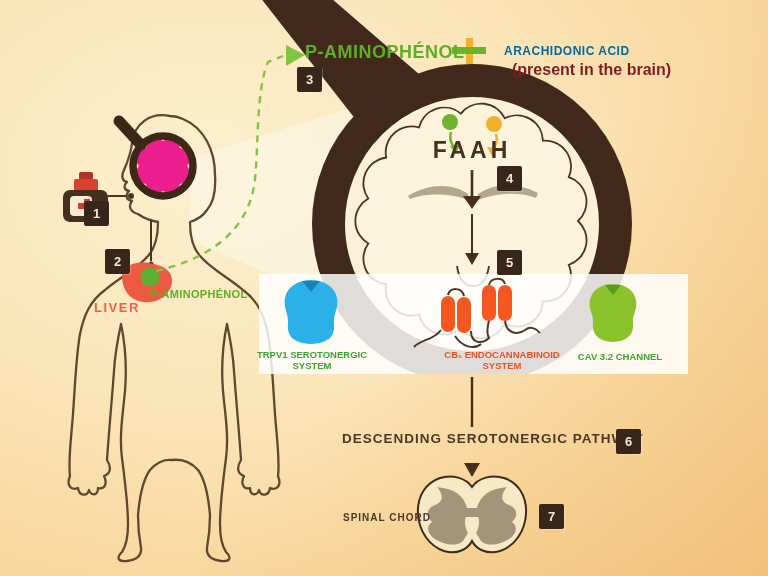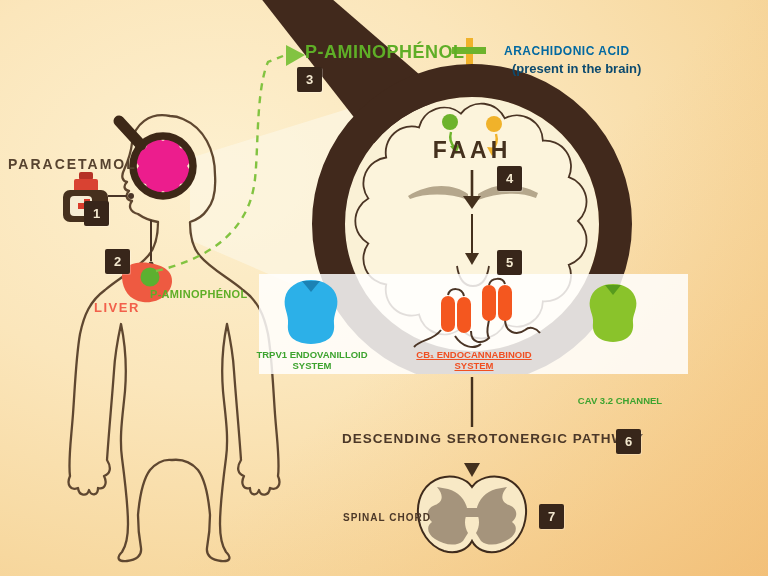--- a/index.html
+++ b/index.html
@@ -15,29 +15,29 @@
   .txt{position:absolute;white-space:nowrap;}
   .badge{
     position:absolute;width:25px;height:25px;background:#38261a;border-radius:2px;
     color:#f3e8cf;font-size:13px;font-weight:bold;display:flex;align-items:center;justify-content:center;
     box-shadow:1px 1px 0 rgba(255,255,255,0.25);
   }
   .center{transform:translateX(-50%);text-align:center;}
   .paracetamol{left:8px;top:156px;font-size:14px;letter-spacing:2px;color:#57432f;font-weight:600;}
   .top-pamino{left:305px;top:42px;font-size:18px;font-weight:bold;color:#5fae27;letter-spacing:.5px;}
   .arachidonic{left:504px;top:44px;font-size:12px;font-weight:bold;color:#0369a1;letter-spacing:.5px;}
-  .present{left:512px;top:61px;font-size:13px;font-weight:600;color:#0c4a6e;}
+  .present{left:512px;top:61px;font-size:16px;font-weight:600;color:#7f1d1d;}
   .faah{left:472px;top:137px;font-size:23px;color:#44301d;letter-spacing:4px;font-weight:600;text-align:right;}
   .am404{left:476px;top:204px;font-size:25px;color:#44301d;letter-spacing:2px;word-spacing:7px;font-weight:600;}
   .liver-pamino{left:150px;top:288px;font-size:11px;font-weight:bold;color:#5fae27;letter-spacing:.3px;}
   .liver-lbl{left:94px;top:300px;font-size:13px;color:#f2604b;letter-spacing:1.5px;font-weight:600;text-align:center;}
   .band-lbl{font-size:9.5px;font-weight:bold;line-height:1.15;}
   .trpv1-lbl{left:312px;top:350px;color:#3da32f;}
-  .cb1-lbl{left:474px;top:350px;color:#f04f22;text-decoration:underline;}
-  .cav-lbl{left:620px;top:352px;color:#3da32f;margin-top:44px;}
+  .cb1-lbl{left:502px;top:350px;color:#f04f22;}
+  .cav-lbl{left:620px;top:352px;color:#3da32f;}
   .pathway{left:342px;top:431px;font-size:13.5px;color:#4c3828;letter-spacing:1px;font-weight:600;}
   .spinal-lbl{left:343px;top:512px;font-size:10px;color:#4c3828;letter-spacing:1px;font-weight:600;}
   .analgesia{left:569px;top:506px;font-size:17px;color:#46311f;letter-spacing:1.5px;font-weight:600;}
 </style>
 </head>
 <body>
 
 <div class="stage">
 
 <svg class="art" width="768" height="576" viewBox="0 0 768 576">
@@ -179,33 +179,32 @@
   </g>
 
   <g>
     <path d="M 472,487 C 466,478 452,474 440,478 C 425,483 417,497 418,514 C 419,531 429,546 444,551 C 457,555 468,549 472,541 C 476,549 487,555 500,551 C 515,546 525,531 526,514 C 527,497 519,483 504,478 C 492,474 478,478 472,487 Z" fill="#f8e9c6" stroke="#3f2b1c" stroke-width="2"></path>
     <path id="gmL" d="M 468,512 C 466,500 459,492 448,489 L 437,487 C 444,495 443,502 435,505 C 427,508 425,516 432,522 C 426,526 427,534 435,539 C 444,545 456,547 463,541 L 468,533 C 464,526 464,518 468,512 Z" fill="#a5947c"></path>
     <use href="#gmL" transform="translate(944,0) scale(-1,1)"></use>
     <rect x="463" y="508" width="18" height="9" fill="#a5947c"></rect>
   </g>
 </svg>
 
-<div class="txt paracetamol">PARACETAMOL</div>
 
 <div class="txt top-pamino">P-AMINOPHÉNOL</div>
 <div class="txt arachidonic">ARACHIDONIC ACID</div>
 <div class="txt present">(present in the brain)</div>
 
 <div class="txt faah center">FAAH</div>
 
 <div class="txt liver-pamino">P-AMINOPHÉNOL</div>
 <div class="txt liver-lbl">LIVER</div>
 
 <div class="txt band-lbl trpv1-lbl center">
-  <div>TRPV1 ENDOVANILLOID</div>
+  <div>TRPV1 SEROTONERGIC</div>
   <div>SYSTEM</div>
 </div>
 <div class="txt band-lbl cb1-lbl center">
   <div>CB₁ ENDOCANNABINOID</div>
   <div>SYSTEM</div>
 </div>
 <div class="txt band-lbl cav-lbl center">CAV 3.2 CHANNEL</div>
 
 <div class="txt pathway">DESCENDING SEROTONERGIC PATHWAY</div>
 <div class="txt spinal-lbl">SPINAL CHORD</div>

